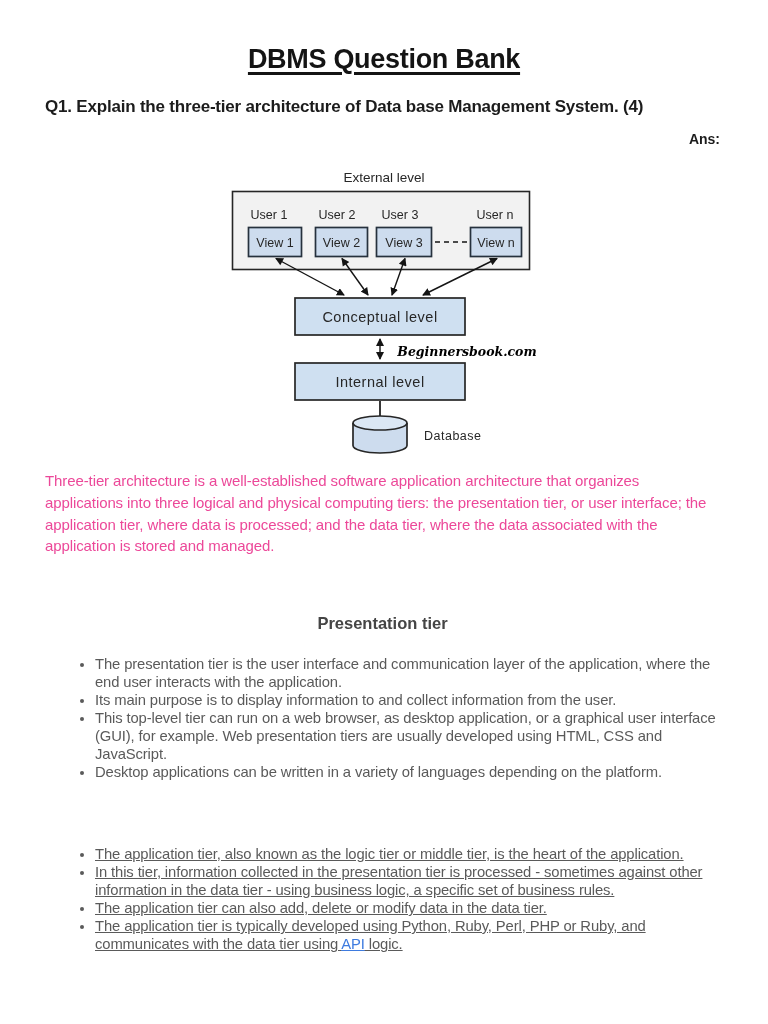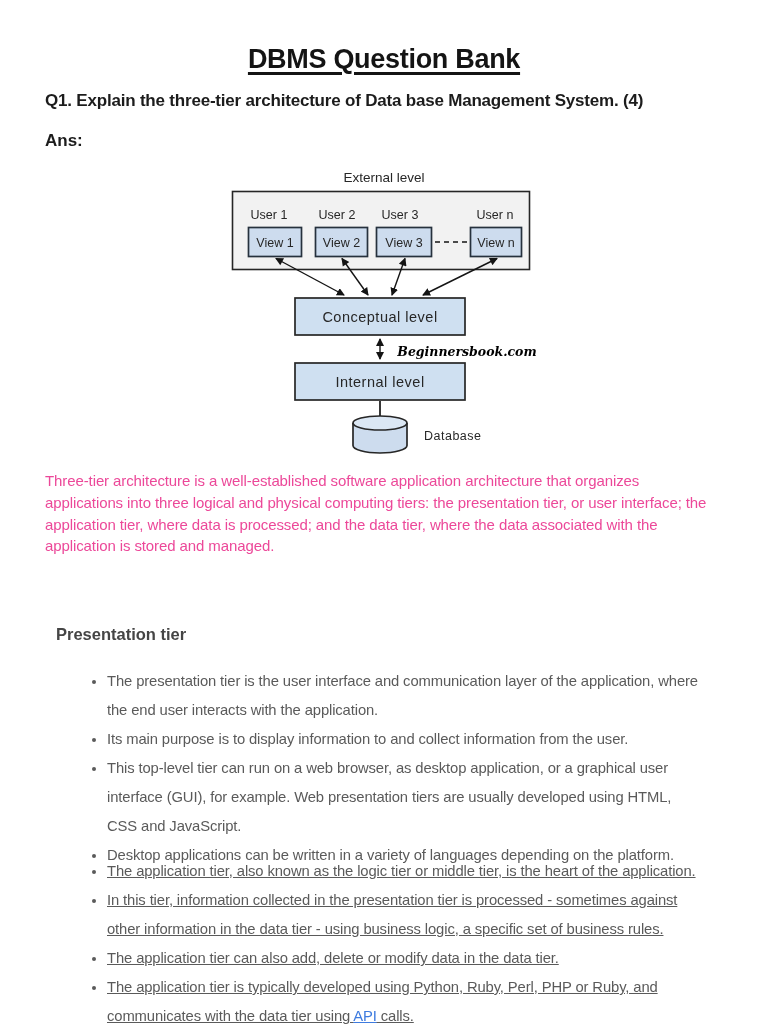--- a/index.html
+++ b/index.html
@@ -14,45 +14,45 @@
 
   .title{
     top:44px;left:0;right:0;text-align:center;
     font-size:27px;font-weight:700;color:#141414;letter-spacing:-0.3px;
   }
   .title .u{
     text-decoration:underline;
     text-decoration-thickness:2.5px;
     text-underline-offset:4px;
   }
-  .q1{top:91px;font-size:17px;font-weight:700;color:#1c1c1c;letter-spacing:-0.2px;}
-  .ans{top:131px;font-size:17px;font-weight:700;color:#1c1c1c;}
+  .q1{top:97px;font-size:17px;font-weight:700;color:#1c1c1c;letter-spacing:-0.2px;}
+  .ans{top:131px;font-size:14px;font-weight:700;color:#1c1c1c;text-align:right;}
 
   .figure{top:162px;left:224px;width:320px;height:300px;position:absolute;}
   .figure svg{display:block;}
   .dg-label{font-family:"Liberation Sans",sans-serif;fill:#272727;}
   .watermark{
     font-family:"DejaVu Serif","Liberation Serif",serif;
     font-style:italic;font-weight:700;fill:#000000;
   }
 
   .intro{
     top:470px;font-size:15px;line-height:21.8px;color:#ec4899;
     letter-spacing:-0.1px;margin:0;
   }
   .h2{
     top:569px;font-size:22px;font-weight:400;color:#3c3c3c;letter-spacing:0.2px;margin:0;
   }
-  .h3{font-size:16.5px;font-weight:700;color:#454545;margin:11px;}
+  .h3{font-size:16.5px;font-weight:700;color:#454545;margin:0;text-align:center;}
   .h3a{top:614px;}
   .h3b{top:800px;}
 
   ul.blist{
-    margin:16px;padding:0 0 0 46px;list-style:disc outside;
-    font-size:14.8px;line-height:29px;color:#5a5a5a;letter-spacing:-0.12px;
+    margin:4px;padding:0 0 0 46px;list-style:disc outside;
+    font-size:14.8px;line-height:18px;color:#5a5a5a;letter-spacing:-0.12px;
   }
   ul.blist li{margin:0;padding:0;}
   ul.blist li::marker{color:#5a5a5a;font-size:13px;}
   .ul1{top:651px;}
   .ul2{top:841px;text-decoration:underline;}
 
   a.api{color:#3e7bdf;text-decoration:underline;cursor:pointer;}
 </style>
 </head>
 <body>
@@ -134,17 +134,17 @@
     <li>This top-level tier can run on a web browser, as desktop application, or a graphical user interface (GUI), for example. Web presentation tiers are usually developed using HTML, CSS and JavaScript.</li>
     <li>Desktop applications can be written in a variety of languages depending on the platform.</li>
   </ul>
 
 
   <ul class="abs blist ul2">
     <li>The application tier, also known as the logic tier or middle tier, is the heart of the application.</li>
     <li>In this tier, information collected in the presentation tier is processed - sometimes against other information in the data tier - using business logic, a specific set of business rules.</li>
     <li>The application tier can also add, delete or modify data in the data tier.</li>
     <li>
-      <span>The application tier is typically developed using Python, Ruby, Perl, PHP or Ruby, and communicates with the data tier using </span><a class="api" href="#">API</a><span> calls.</span>
+      <span>The application tier is typically developed using Python, Ruby, Perl, PHP or Ruby, and communicates with the data tier using </span><a class="api" href="#">API</a><span> logic.</span>
     </li>
   </ul>
 
 </div>
 
 </body></html>

